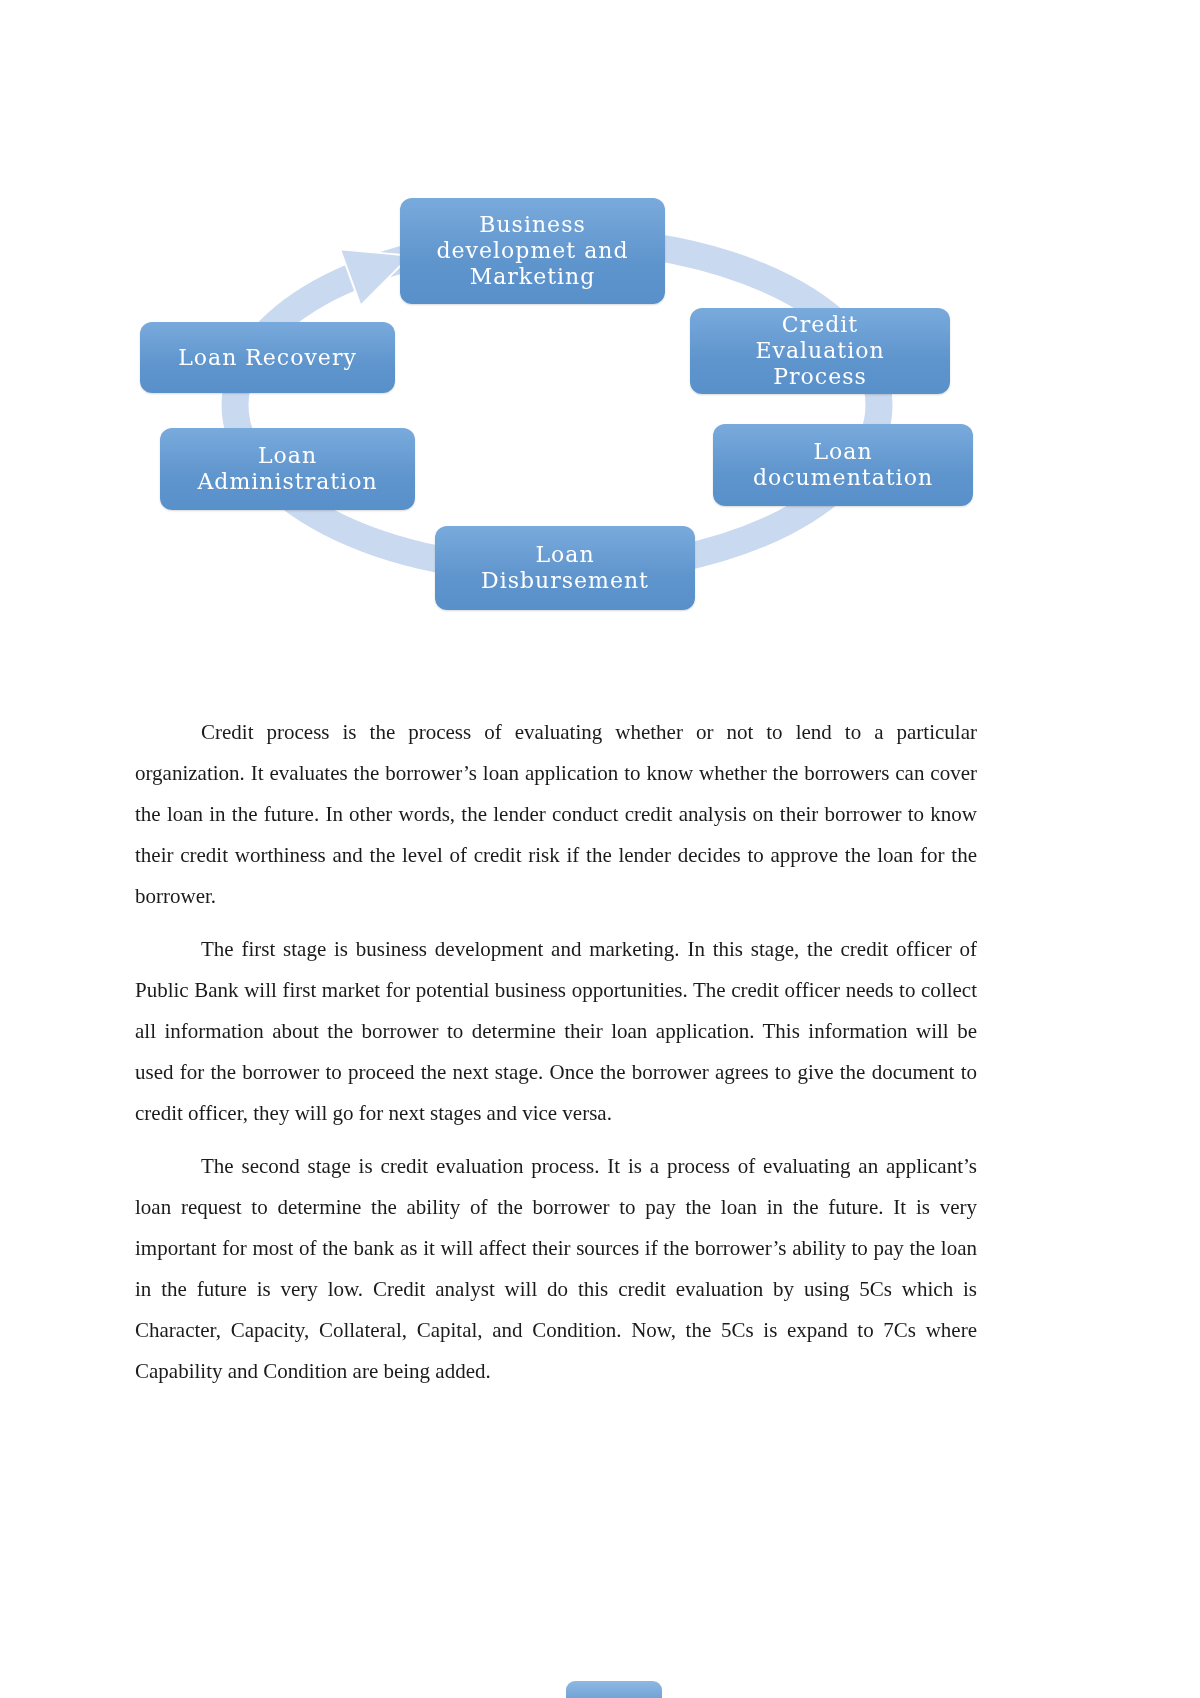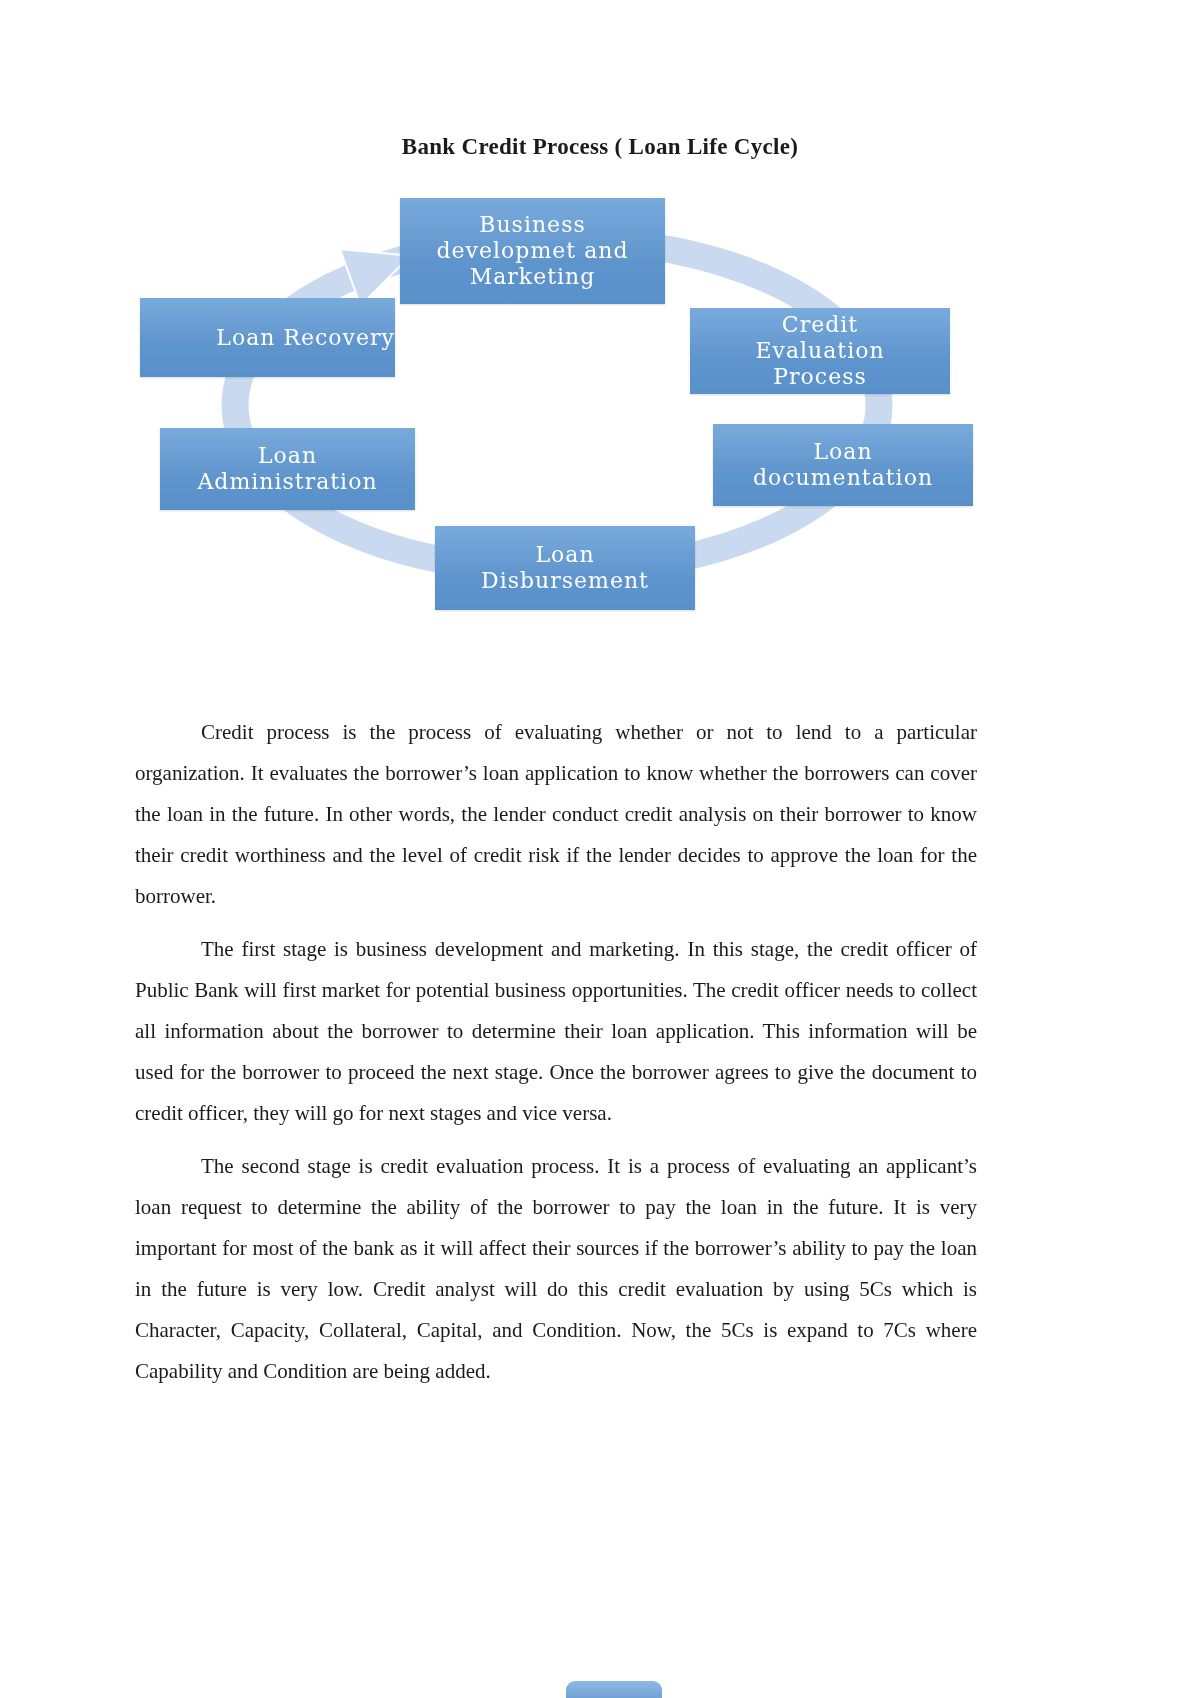--- a/index.html
+++ b/index.html
@@ -42,31 +42,31 @@
     z-index: 1;
     display: flex;
     align-items: center;
     justify-content: center;
     text-align: center;
     color: #ffffff;
     font-family: "DejaVu Serif", serif;
     font-size: 22px;
     letter-spacing: 1px;
     line-height: 1.18;
-    border-radius: 0;
+    border-radius: 12px;
     background: linear-gradient(180deg, #79aadc 0%, #5f95cd 60%, #5890ca 100%);
     box-shadow: 0 1px 2px rgba(0,0,0,0.15);
   }
   .node-label { white-space: pre-line; }
   .node-business        { left: 400px; top:  28px; width: 265px; height: 106px; }
   .node-credit-eval     { left: 690px; top: 138px; width: 260px; height:  86px; }
   .node-loan-doc        { left: 713px; top: 254px; width: 260px; height:  82px; }
   .node-loan-disb       { left: 435px; top: 356px; width: 260px; height:  84px; }
   .node-loan-admin      { left: 160px; top: 258px; width: 255px; height:  82px; }
-  .node-loan-recovery   { left: 140px; top: 128px; width: 255px; height:  79px; justify-content: flex-end; }
+  .node-loan-recovery   { left: 140px; top: 152px; width: 255px; height:  71px; }
   .diagram-caption {
     position: absolute;
     top: 652px;
     left: 0;
     width: 100%;
     text-align: center;
     font-size: 22px;
   }
   .body-text {
     position: absolute;
@@ -89,21 +89,20 @@
     height: 20px;
     border-radius: 9px 9px 0 0;
     background: linear-gradient(180deg, #8db8e2, #6f9fd3);
   }
 </style>
 </head>
 <body>
 
 <div class="page">
 
-  <div class="doc-title">Bank Credit Process ( Loan Life Cycle)</div>
 
   <div class="diagram">
 
     <svg class="cycle-svg" viewBox="0 0 1200 480" aria-hidden="true">
 
       <ellipse cx="557" cy="235" rx="322" ry="166" fill="none" stroke="#c9d9ef" stroke-width="27"></ellipse>
 
       <g transform="translate(371,100) rotate(-20)">
         <polygon points="42,0 -22,-30 -22,30" fill="#c9d9ef" stroke="#ffffff" stroke-width="2"></polygon>
       </g>

